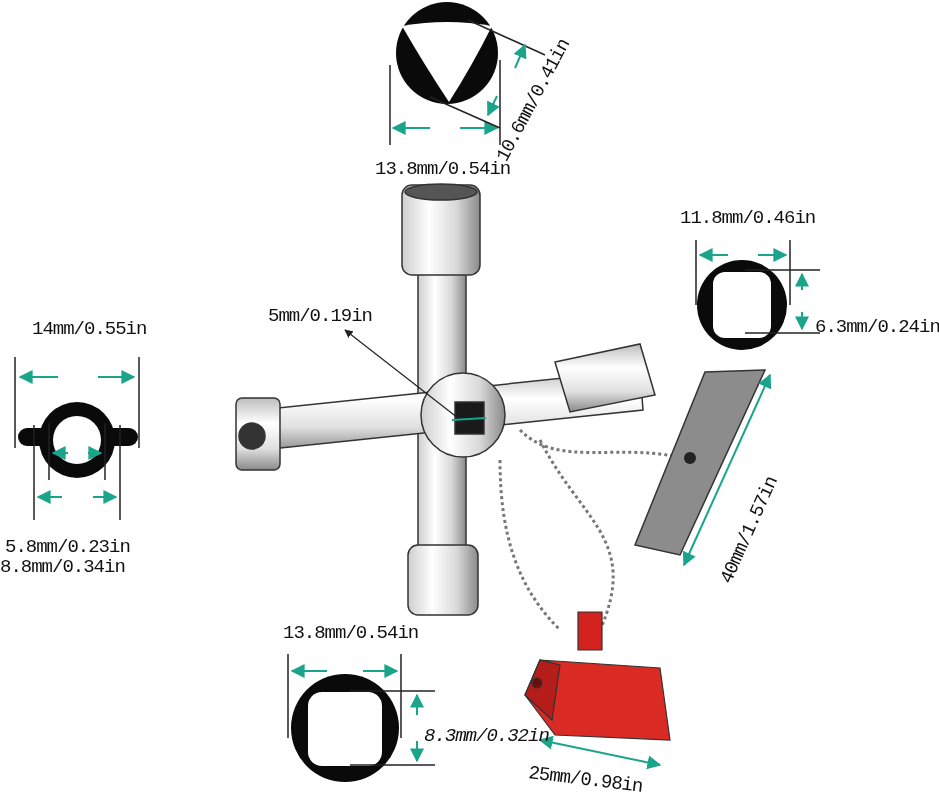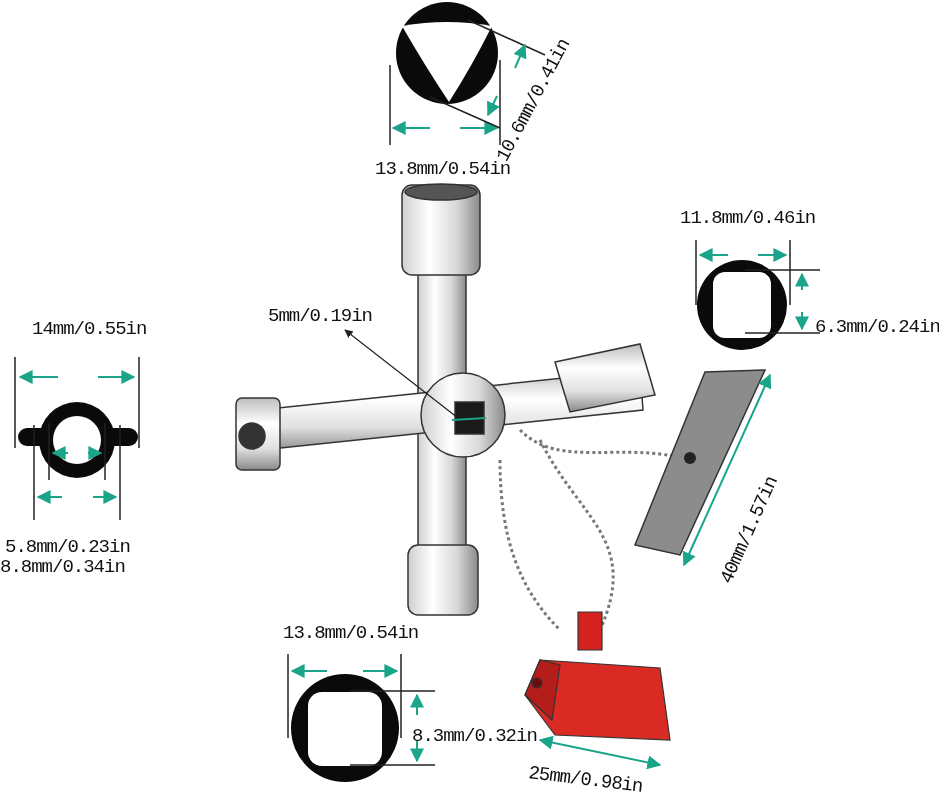--- a/index.html
+++ b/index.html
@@ -137,16 +137,16 @@
 <div class="label" style="left:680px;top:207px;font-family:Liberation Mono, monospace;">11.8mm/0.46in</div>
 <div class="label" style="left:815px;top:292px;margin-top:24px;">6.3mm/0.24in</div>
 
 <div class="label" style="left:15px;top:318px;margin-left:17px;">14mm/0.55in</div>
 <div class="label" style="left:5px;top:516px;margin-top:20px;">5.8mm/0.23in</div>
 <div class="label" style="left:0px;top:556px;">8.8mm/0.34in</div>
 
 <div class="label" style="left:268px;top:305px;">5mm/0.19in</div>
 
 <div class="label" style="left:283px;top:622px;">13.8mm/0.54in</div>
-<div class="label" style="left:412px;top:725px;">8.3mm/0.32in</div>
+<div class="label" style="left:424px;top:725px;font-style:italic;">8.3mm/0.32in</div>
 
 <div class="label" style="left:530px;top:762px;transform:rotate(7deg);transform-origin:left top;">25mm/0.98in</div>
 <div class="label" style="left:716px;top:578px;transform:rotate(-66deg);transform-origin:left top;">40mm/1.57in</div>
 
 </body></html>

